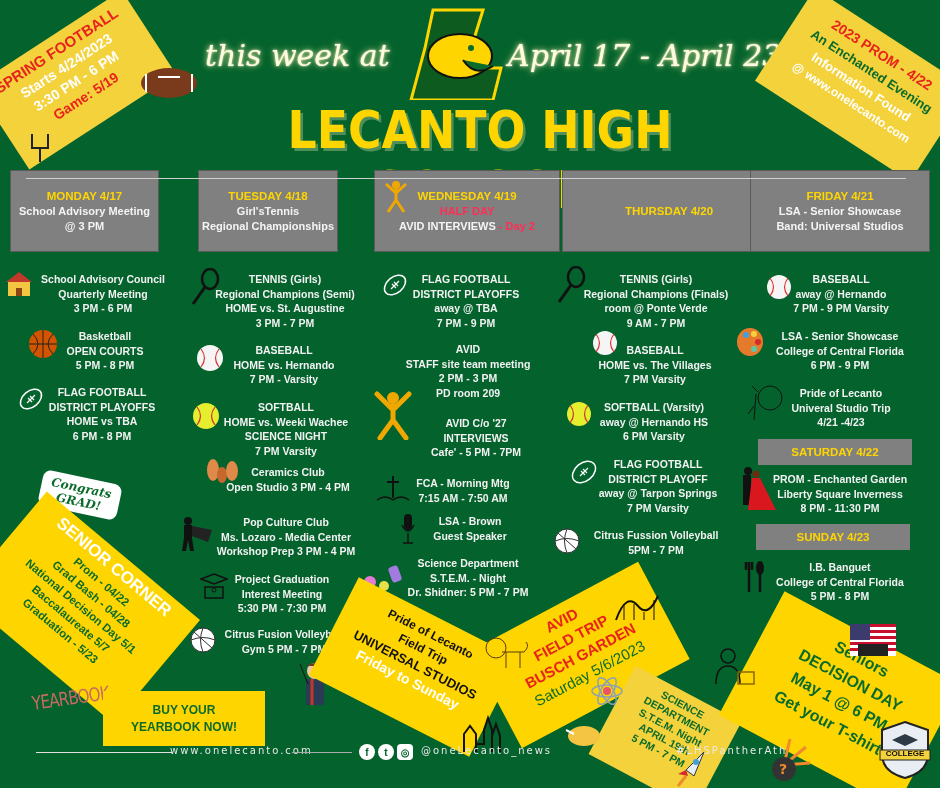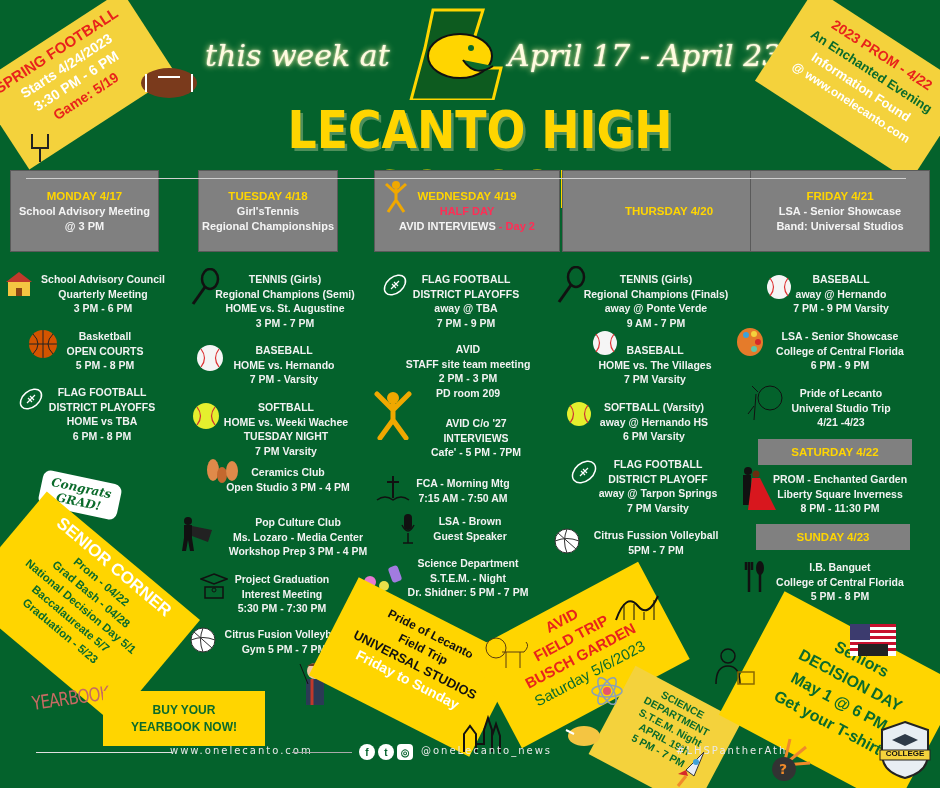--- a/index.html
+++ b/index.html
@@ -167,42 +167,42 @@
   </div>
   <div class="icon" style="left:192px; top:402px; width:28px; height:28px;">
     <svg width="28" height="28">
         <circle cx="14" cy="14" r="13" fill="#e5ef2e"></circle>
         <path d="M5 5 Q12 14 5 23 M23 5 Q16 14 23 23" stroke="#c33" stroke-width="1.2" fill="none"></path>
       </svg>
   </div>
   <div class="event" style="left:222px; top:400px; width:128px;">
     <div>SOFTBALL</div>
     <div>HOME vs. Weeki Wachee</div>
-    <div>TUESDAY NIGHT</div>
+    <div>SCIENCE NIGHT</div>
     <div>7 PM Varsity</div>
   </div>
   <div class="icon" style="left:205px; top:458px; width:34px; height:26px;">
     <svg width="34" height="26">
         <ellipse cx="8" cy="12" rx="6" ry="11" fill="#e08a4a"></ellipse>
         <ellipse cx="17" cy="17" rx="5" ry="8" fill="#c4682e"></ellipse>
         <ellipse cx="27" cy="13" rx="6" ry="10" fill="#e08a4a"></ellipse>
       </svg>
   </div>
   <div class="event" style="left:218px; top:465px; width:140px;">
     <div>Ceramics Club</div>
     <div>Open Studio  3 PM - 4 PM</div>
   </div>
   <div class="icon" style="left:178px; top:516px; width:36px; height:36px;">
     <svg width="36" height="36">
         <circle cx="10" cy="5" r="4" fill="#111"></circle>
         <path d="M6 9 H14 V22 L16 35 H12 L10 24 L8 35 H4 L6 22 Z" fill="#111"></path>
         <path d="M14 10 L34 14 L30 26 L14 20 Z" fill="#222"></path>
       </svg>
   </div>
-  <div class="event" style="left:226px; top:515px; width:144px;">
+  <div class="event" style="left:214px; top:515px; width:144px;">
     <div>Pop Culture Club</div>
     <div>Ms. Lozaro - Media Center</div>
     <div>Workshop Prep 3 PM - 4 PM</div>
   </div>
   <div class="icon" style="left:200px; top:572px; width:28px; height:28px;">
     <svg width="28" height="28">
         <polygon points="14,2 27,7 14,12 1,7" fill="none" stroke="#111" stroke-width="1.5"></polygon>
         <rect x="5" y="15" width="18" height="11" fill="none" stroke="#111" stroke-width="1.5"></rect>
         <circle cx="14" cy="18" r="2" fill="none" stroke="#111"></circle>
       </svg>
@@ -287,21 +287,21 @@
 
   <div class="icon" style="left:556px; top:266px; width:30px; height:40px;">
     <svg width="30" height="40">
         <ellipse cx="20" cy="11" rx="8" ry="10" fill="none" stroke="#111" stroke-width="2.5"></ellipse>
         <path d="M15 19 L3 36" stroke="#111" stroke-width="3"></path>
       </svg>
   </div>
   <div class="event" style="left:580px; top:272px; width:152px;">
     <div>TENNIS (Girls)</div>
     <div>Regional Champions (Finals)</div>
-    <div>away @ Ponte Verde</div>
+    <div>room @ Ponte Verde</div>
     <div>9 AM - 7 PM</div>
   </div>
   <div class="icon" style="left:592px; top:330px; width:26px; height:26px;">
     <svg width="26" height="26">
         <circle cx="13" cy="13" r="12" fill="#f5f5f5"></circle>
         <path d="M4 4 Q11 13 4 22 M22 4 Q15 13 22 22" stroke="#d33" stroke-width="1.2" fill="none"></path>
       </svg>
   </div>
   <div class="event" style="left:594px; top:343px; width:122px;">
     <div>BASEBALL</div>

